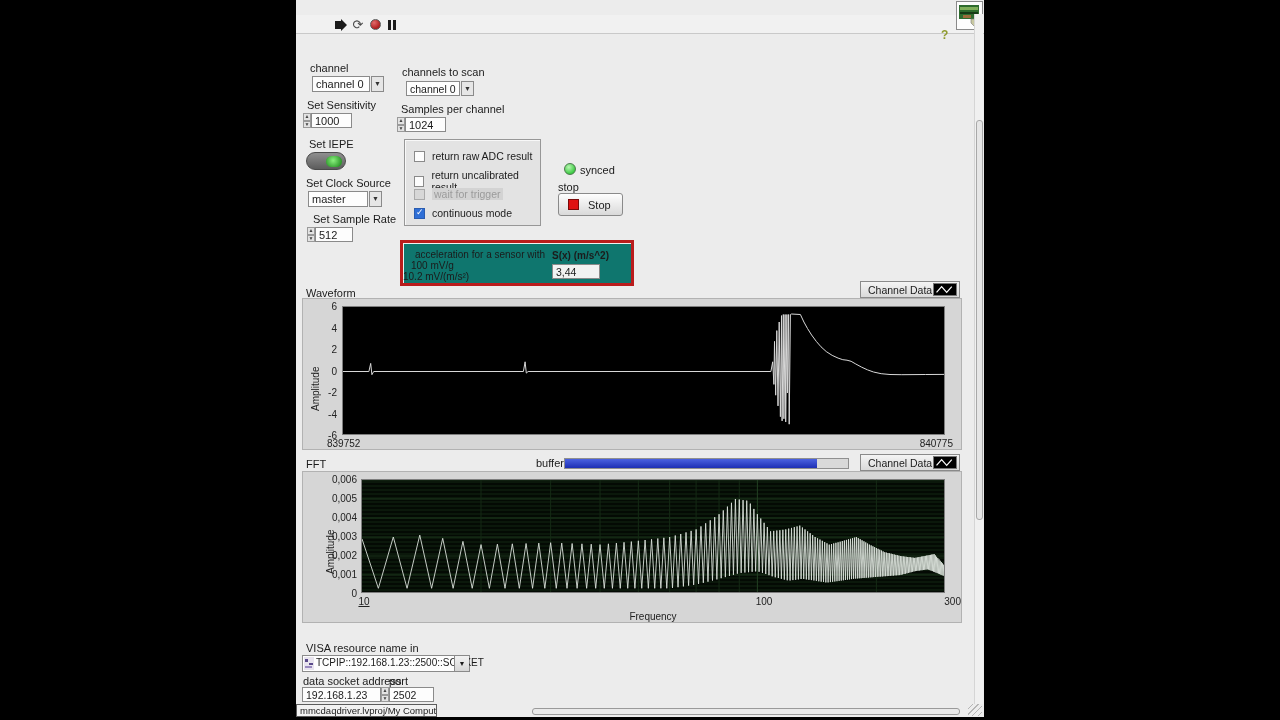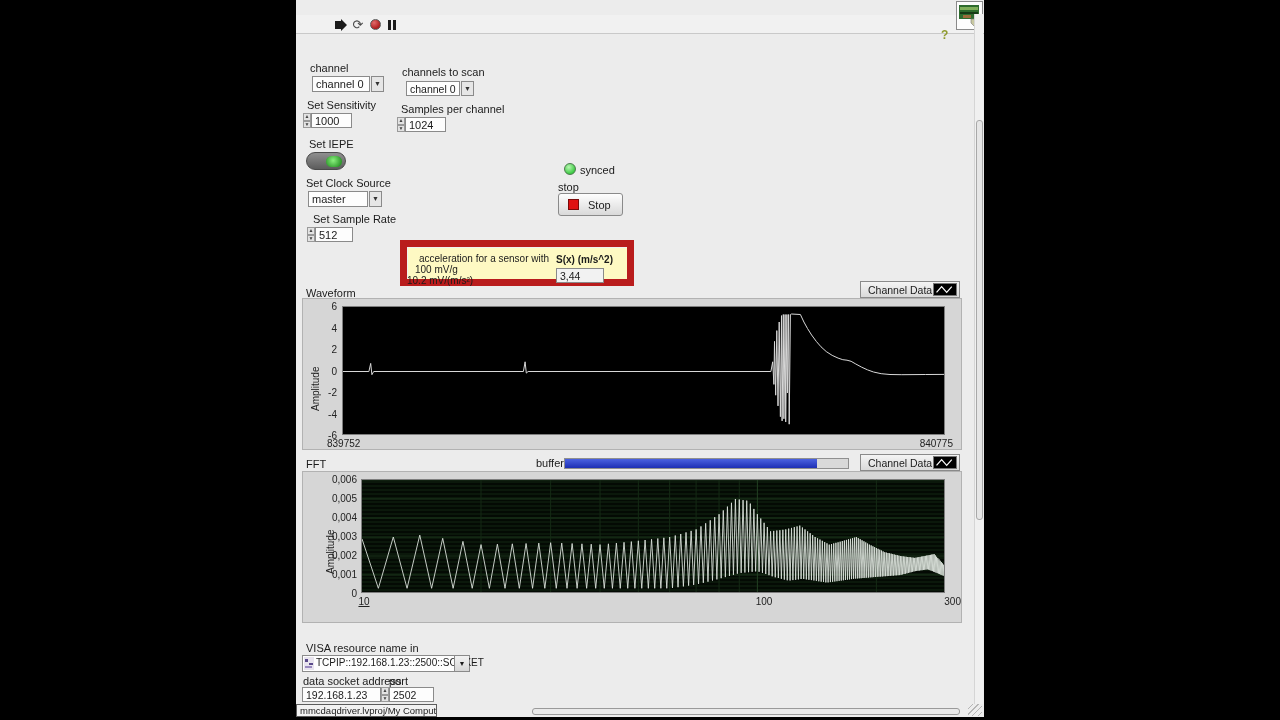--- a/index.html
+++ b/index.html
@@ -30,21 +30,21 @@
   .cbox { width:11px; height:11px; background:#fdfdfd; border:1px solid #8a8a8a; position:relative; }
   .cbox.checked { background:#2f6fd6; border-color:#2a5cb0; }
   .cbox.checked::after { content:"✓"; position:absolute; left:1px; top:-2px; color:#fff; font-size:9px; }
   .cbox.disabled { background:#d7d7d7; border-color:#aaa; }
   .cbrow.disabled span { color:#9b9b9b; background:#d3d3d3; padding:0 2px; }
 
   .led { position:absolute; width:12px; height:12px; border-radius:50%; border:1px solid #4c7a4c; }
   .stopbtn { position:absolute; left:262px; top:193px; width:65px; height:23px; border:1px solid #8a8a8a; border-radius:3px; background:linear-gradient(#fefefe,#d9d9d9); display:flex; align-items:center; gap:9px; padding-left:9px; font-size:11px; }
   .stopbtn .sq { width:11px; height:11px; background:#e01212; border:1px solid #7a0a0a; }
 
-  .sensorbox { position:absolute; left:104px; top:240px; width:234px; height:46px; background:#fef9c3; border:7px solid #b91c1c; box-shadow:inset 1px 1px 0 #f0f0f0; font-size:10px; }
+  .sensorbox { position:absolute; left:104px; top:240px; width:234px; height:46px; background:#0f766e; border:3px solid #b91c1c; box-shadow:inset 1px 1px 0 #f0f0f0; font-size:10px; }
   .sensorbox .sx { position:absolute; left:149px; top:7px; font-weight:bold; font-size:10px; }
   .sensorbox .sxval { position:absolute; left:149px; top:21px; width:48px; height:15px; background:#f2f2f2; border:1px solid #8a8a8a; font-size:10.5px; padding:1px 3px; }
 
   .cdbtn { position:absolute; width:100px; height:17px; background:linear-gradient(#f4f4f4,#dadada); border:1px solid #8a8a8a; display:flex; align-items:center; justify-content:space-between; padding:1px 2px 1px 7px; font-size:10.5px; }
   .cdbtn .wavico { width:24px; height:13px; background:#000; border:1px solid #777; }
 
   .graphbox { position:absolute; left:6px; width:660px; height:152px; background:#d6d6d6; border:1px solid #b2b2b2; }
   .plot { position:absolute; border:1px solid #7e7e7e; }
   .ylab { position:absolute; font-size:10px; writing-mode:vertical-rl; transform:rotate(180deg); color:#222; }
   .tick { position:absolute; font-size:10px; color:#222; white-space:nowrap; }
@@ -133,20 +133,38 @@
     <div class="field" style="left:12px; top:191px; width:60px; height:16px;">master</div>
     <div class="ringbtn" style="left:73px; top:191px; height:16px;">▼</div>
 
     <div class="lbl" style="left:17px; top:213px;">Set Sample Rate</div>
     <div class="spin" style="left:11px; top:227px; height:15px;">
         <b>▲</b>
         <b>▼</b>
       </div>
     <div class="field" style="left:19px; top:227px; width:38px; height:15px;">512</div>
 
+    <div class="groupbox">
+      <div class="cbrow" style="left:9px; top:10px;">
+        <div class="cbox"></div>
+        <span>return raw ADC result</span>
+      </div>
+      <div class="cbrow" style="left:9px; top:29px;">
+        <div class="cbox"></div>
+        <span>return uncalibrated result</span>
+      </div>
+      <div class="cbrow disabled" style="left:9px; top:48px;">
+        <div class="cbox disabled"></div>
+        <span>wait for trigger</span>
+      </div>
+      <div class="cbrow" style="left:9px; top:67px;">
+        <div class="cbox checked"></div>
+        <span>continuous mode</span>
+      </div>
+    </div>
 
     <div class="led" style="left: 268px; top: 163px; background: radial-gradient(circle at 38% 32%, rgb(185, 247, 178), rgb(62, 203, 69) 70%);" id="synced-led"></div>
     <div class="lbl" style="left:284px; top:164px;">synced</div>
     <div class="lbl" style="left:262px; top:181px;">stop</div>
     <div class="stopbtn">
       <div class="sq"></div>
       <span>Stop</span>
     </div>
 
     <div class="sensorbox">
@@ -253,20 +271,21 @@
           <line x1="514.3799231377013" y1="0" x2="514.3799231377013" y2="114" stroke="#152a15" stroke-width="1"></line>
           <line x1="395.36361563684574" y1="0" x2="395.36361563684574" y2="114" stroke="#234023" stroke-width="1"></line>
           <line x1="584" y1="0" x2="584" y2="114" stroke="#234023" stroke-width="1"></line>
           <polyline points="0.00,58.9 16.37,108.3 31.31,57.0 45.05,108.3 57.77,55.1 69.62,108.3 80.70,58.3 91.11,108.3 100.93,61.4 110.21,108.3 119.02,64.6 127.39,108.3 135.38,64.2 143.01,108.3 150.32,63.8 157.33,108.3 164.07,63.5 170.55,108.3 176.79,63.1 182.82,108.3 188.64,62.7 194.27,108.3 199.72,63.1 205.00,108.3 210.13,63.5 215.10,108.3 219.94,63.8 224.65,108.3 229.23,64.2 233.69,108.3 238.03,64.6 242.27,108.3 246.41,63.8 250.45,108.3 254.40,63.1 258.26,108.3 262.03,62.3 265.72,108.3 269.34,61.6 272.88,108.3 276.35,60.8 279.75,108.3 283.08,60.0 286.35,108.3 289.56,59.3 292.71,108.3 295.81,58.5 298.85,108.3 301.83,57.8 304.77,108.3 307.65,57.0 310.49,107.9 313.28,55.5 316.03,107.2 318.73,54.0 321.40,106.4 324.02,52.4 326.60,105.6 329.14,50.9 331.65,104.9 334.12,49.4 336.56,103.9 338.96,46.4 341.33,102.8 343.66,43.3 345.97,101.7 348.24,40.3 350.49,100.5 352.70,37.2 354.89,99.4 357.05,34.2 359.18,98.2 361.29,30.4 363.37,97.1 365.43,26.6 367.46,96.0 369.47,22.8 371.45,94.8 373.41,19.0 375.35,93.7 377.27,19.5 379.17,92.9 381.05,20.1 382.90,92.5 384.74,20.6 386.56,92.2 388.35,23.6 390.13,91.8 391.89,28.9 393.64,91.4 395.36,34.2 397.07,91.8 398.76,38.5 400.44,92.9 402.10,42.8 403.74,94.0 405.37,47.0 406.98,95.2 408.58,51.3 410.16,96.3 411.73,50.9 413.28,97.3 414.82,50.5 416.35,98.0 417.86,50.2 419.36,98.8 420.85,49.8 422.32,99.6 423.78,49.4 425.23,100.3 426.67,48.6 428.09,100.5 429.51,47.9 430.91,100.1 432.30,47.1 433.68,99.8 435.05,46.4 436.40,99.4 437.75,45.6 439.09,99.0 440.41,47.5 441.73,99.0 443.03,49.4 444.33,99.4 445.62,51.3 446.89,99.8 448.16,53.2 449.42,100.1 450.67,55.1 451.91,100.5 453.14,57.0 454.36,100.9 455.57,58.3 456.78,101.3 457.97,59.5 459.16,101.7 460.34,60.8 461.51,102.0 462.68,62.1 463.84,102.4 464.98,63.3 466.12,102.4 467.26,64.6 468.38,102.1 469.50,64.0 470.61,101.8 471.72,63.4 472.82,101.5 473.91,62.8 474.99,101.2 476.07,62.3 477.14,100.9 478.20,61.7 479.25,100.6 480.31,61.1 481.35,100.3 482.39,60.5 483.42,100.0 484.44,59.9 485.46,99.7 486.47,59.3 487.48,99.4 488.48,58.8 489.48,99.1 490.47,58.2 491.45,98.8 492.43,57.6 493.40,98.6 494.37,57.0 495.33,98.5 496.29,58.1 497.24,98.3 498.19,59.2 499.13,98.2 500.06,60.3 500.99,98.0 501.92,61.3 502.84,97.9 503.76,62.4 504.67,97.7 505.57,63.5 506.47,97.6 507.37,64.6 508.26,97.4 509.15,65.4 510.03,97.3 510.91,66.3 511.78,97.1 512.65,67.1 513.52,97.0 514.38,68.0 515.24,96.8 516.09,68.8 516.94,96.7 517.78,69.7 518.62,96.6 519.46,70.5 520.29,96.5 521.11,71.4 521.94,96.3 522.76,72.2 523.57,96.2 524.38,72.6 525.19,96.1 526.00,73.0 526.80,96.0 527.59,73.3 528.39,95.8 529.18,73.7 529.96,95.7 530.75,74.1 531.52,95.6 532.30,74.5 533.07,95.4 533.84,74.9 534.60,95.3 535.37,75.2 536.12,95.2 536.88,75.6 537.63,95.1 538.38,76.0 539.12,94.8 539.86,76.2 540.60,94.4 541.34,76.4 542.07,94.0 542.80,76.6 543.53,93.7 544.25,76.8 544.97,93.3 545.69,77.0 546.40,92.9 547.11,77.1 547.82,92.5 548.52,77.3 549.23,92.2 549.93,77.5 550.62,91.8 551.32,77.7 552.01,91.4 552.69,77.9 553.38,91.1 554.06,77.6 554.74,90.9 555.42,77.4 556.09,90.7 556.77,77.1 557.44,90.5 558.10,76.9 558.77,90.3 559.43,76.6 560.09,90.2 560.74,76.4 561.40,90.0 562.05,76.1 562.70,89.8 563.35,75.9 563.99,89.6 564.63,75.6 565.27,89.4 565.91,75.4 566.54,89.6 567.18,75.1 567.81,90.1 568.43,74.9 569.06,90.6 569.68,74.6 570.30,91.1 570.92,74.4 571.54,91.6 572.15,74.1 572.77,92.1 573.38,75.4 573.98,92.6 574.59,76.8 575.19,93.1 575.79,78.1 576.39,93.6 576.99,79.4 577.59,94.1 578.18,80.8 578.77,94.6 579.36,82.1 579.95,95.1 580.53,83.4 581.11,95.6 581.70,84.7 582.27,96.1 582.85,86.1 583.43,96.6 584.00,87.4" fill="none" stroke="#d9e0d9" stroke-width="0.9"></polyline>
         </svg>
       <div id="fft-xticks">
           <div class="tick" style="top: 124px; left: 48px; width: 26px; text-align: center; text-decoration: underline;">10</div>
           <div class="tick" style="top: 124px; left: 443.364px; width: 26px; text-align: right;">100</div>
           <div class="tick" style="top: 124px; left: 632px; width: 26px; text-align: right;">300</div>
         </div>
+      <div class="tick" style="left:58px; top:139px; width:584px; text-align:center;">Frequency</div>
     </div>
 
     <div class="lbl" style="left:10px; top:642px;">VISA resource name in</div>
     <div style="position:absolute; left:6px; top:655px; width:168px; height:17px; background:#fdfdfd; border:1px solid #8a8a8a;">
       <svg style="position:absolute; left:1px; top:1px;" width="10" height="13">
         <rect x="0" y="0" width="10" height="13" fill="#e8e4ee"></rect>
         <rect x="1" y="2" width="3" height="3" fill="#5a4a8a"></rect>
         <rect x="5" y="6" width="4" height="2" fill="#5a4a8a"></rect>
         <rect x="1" y="9" width="7" height="2" fill="#9a8ac0"></rect>
       </svg>

